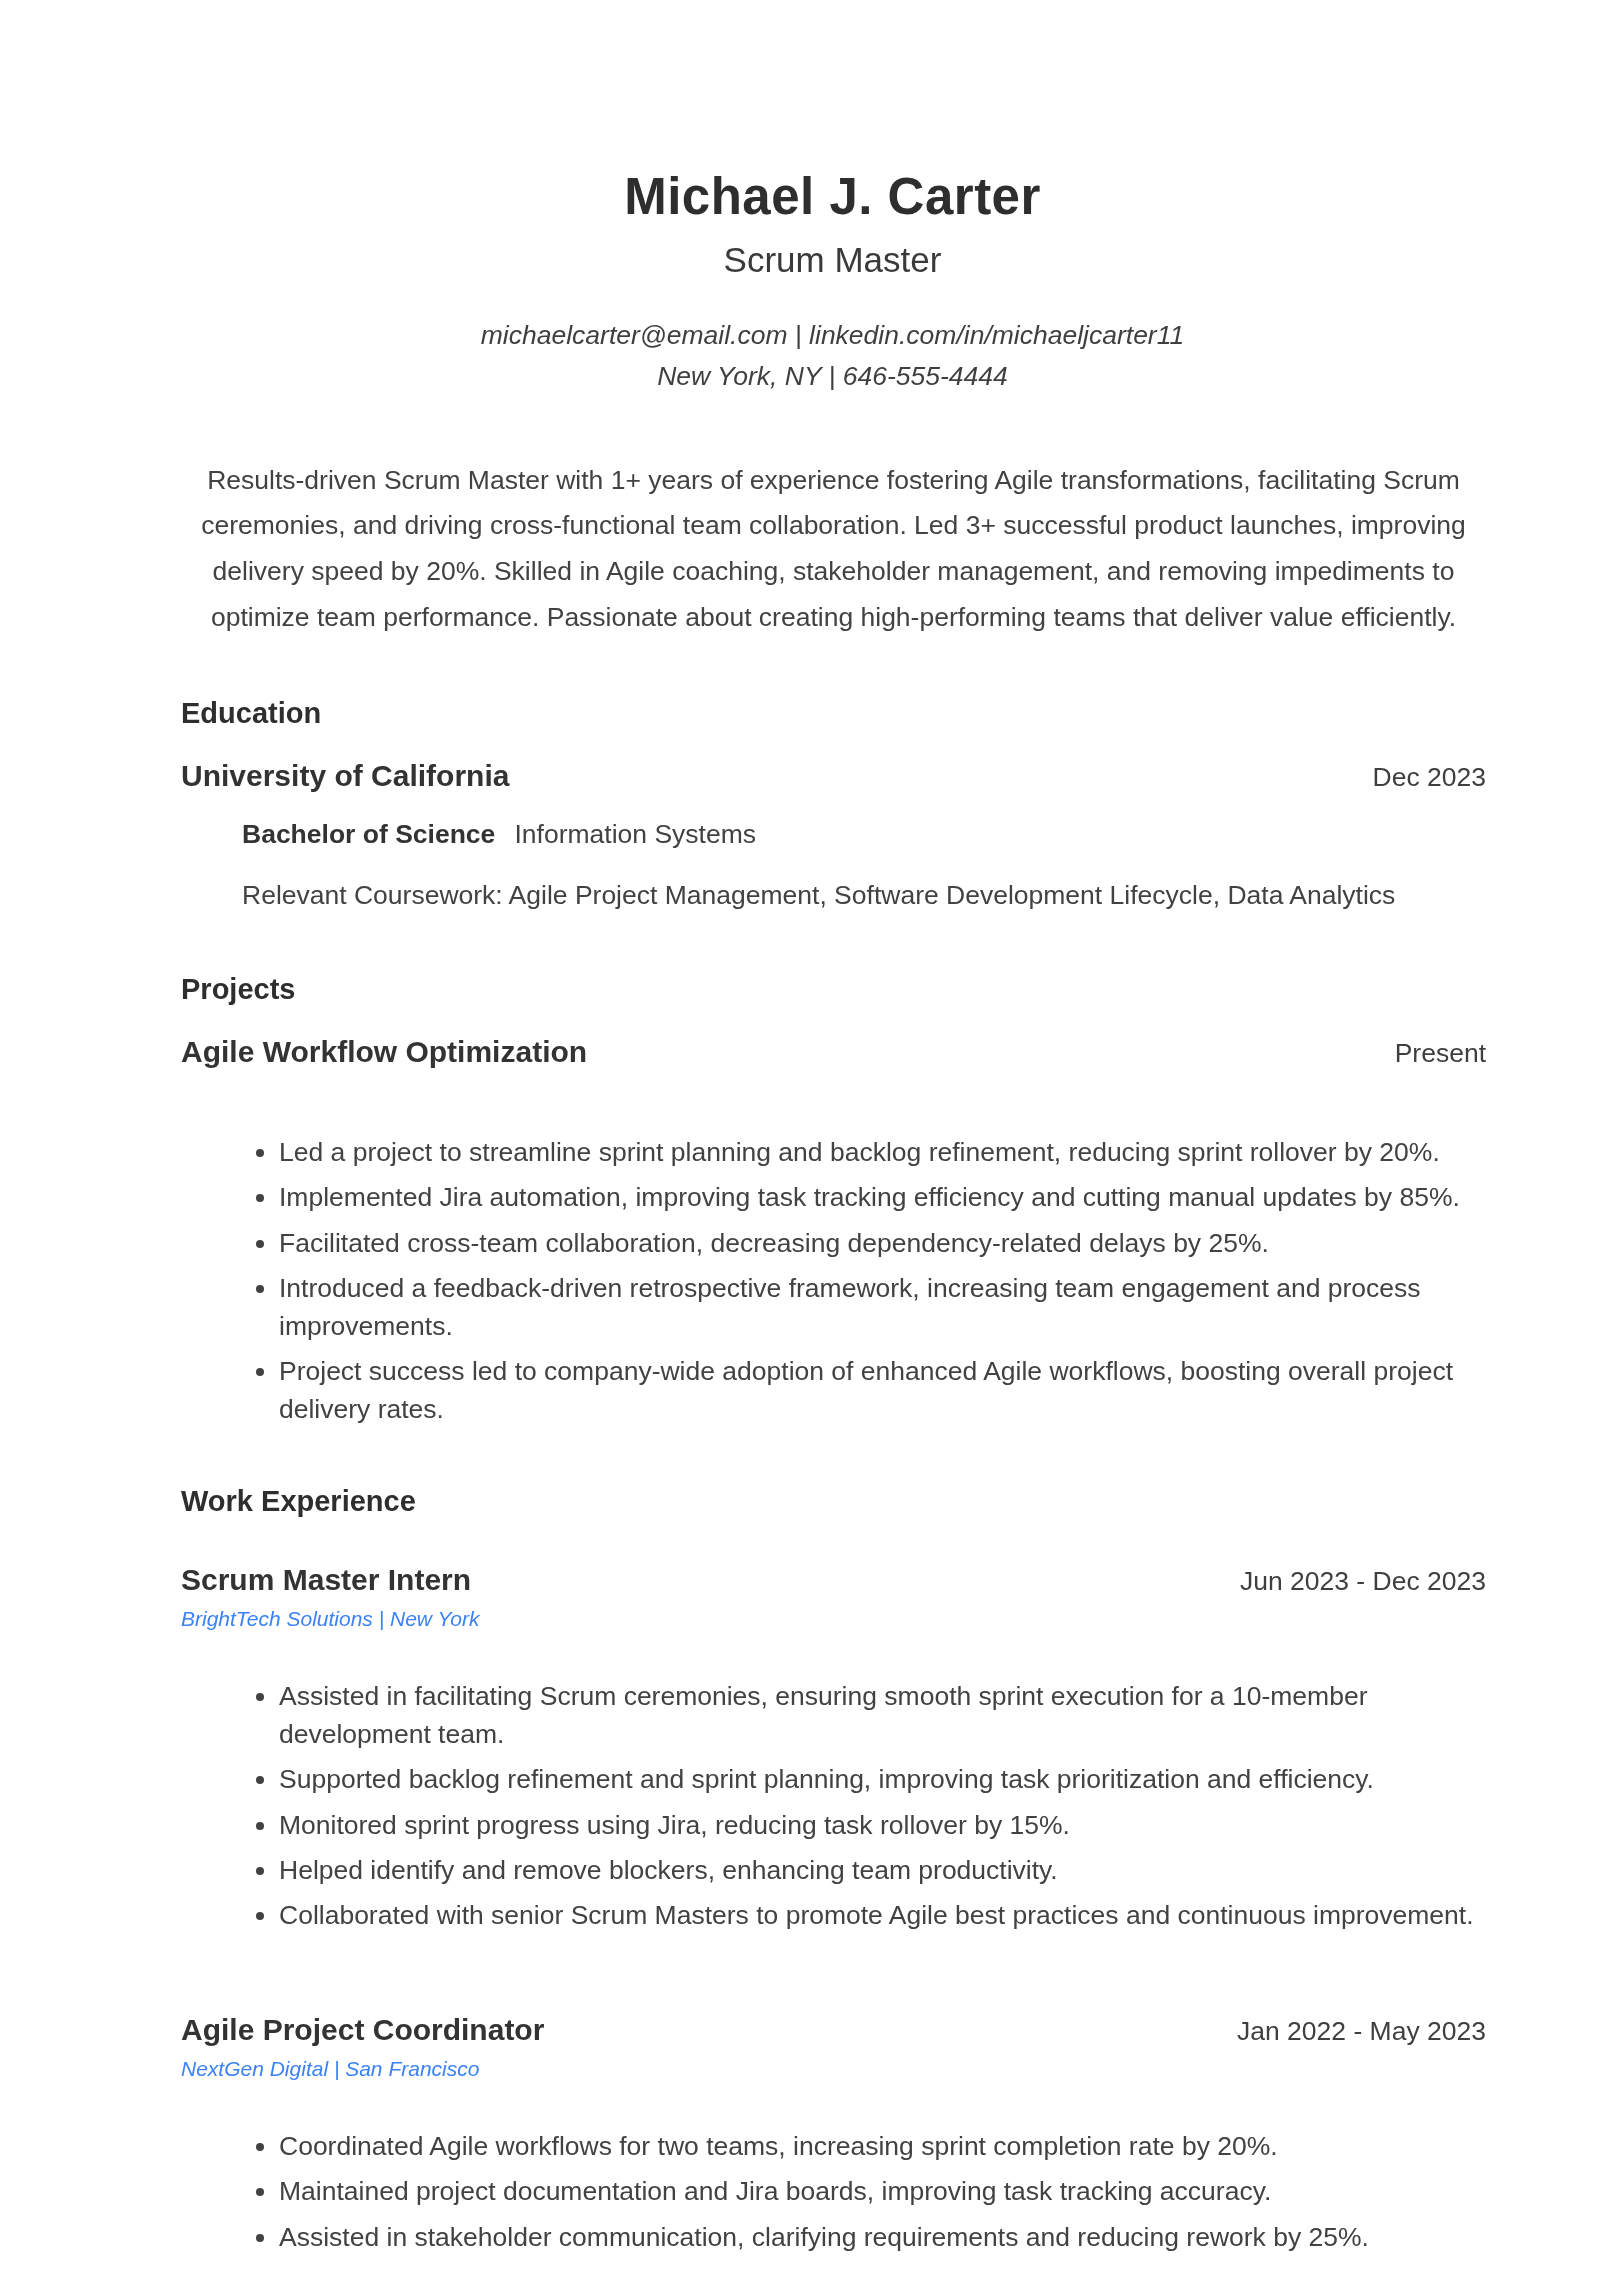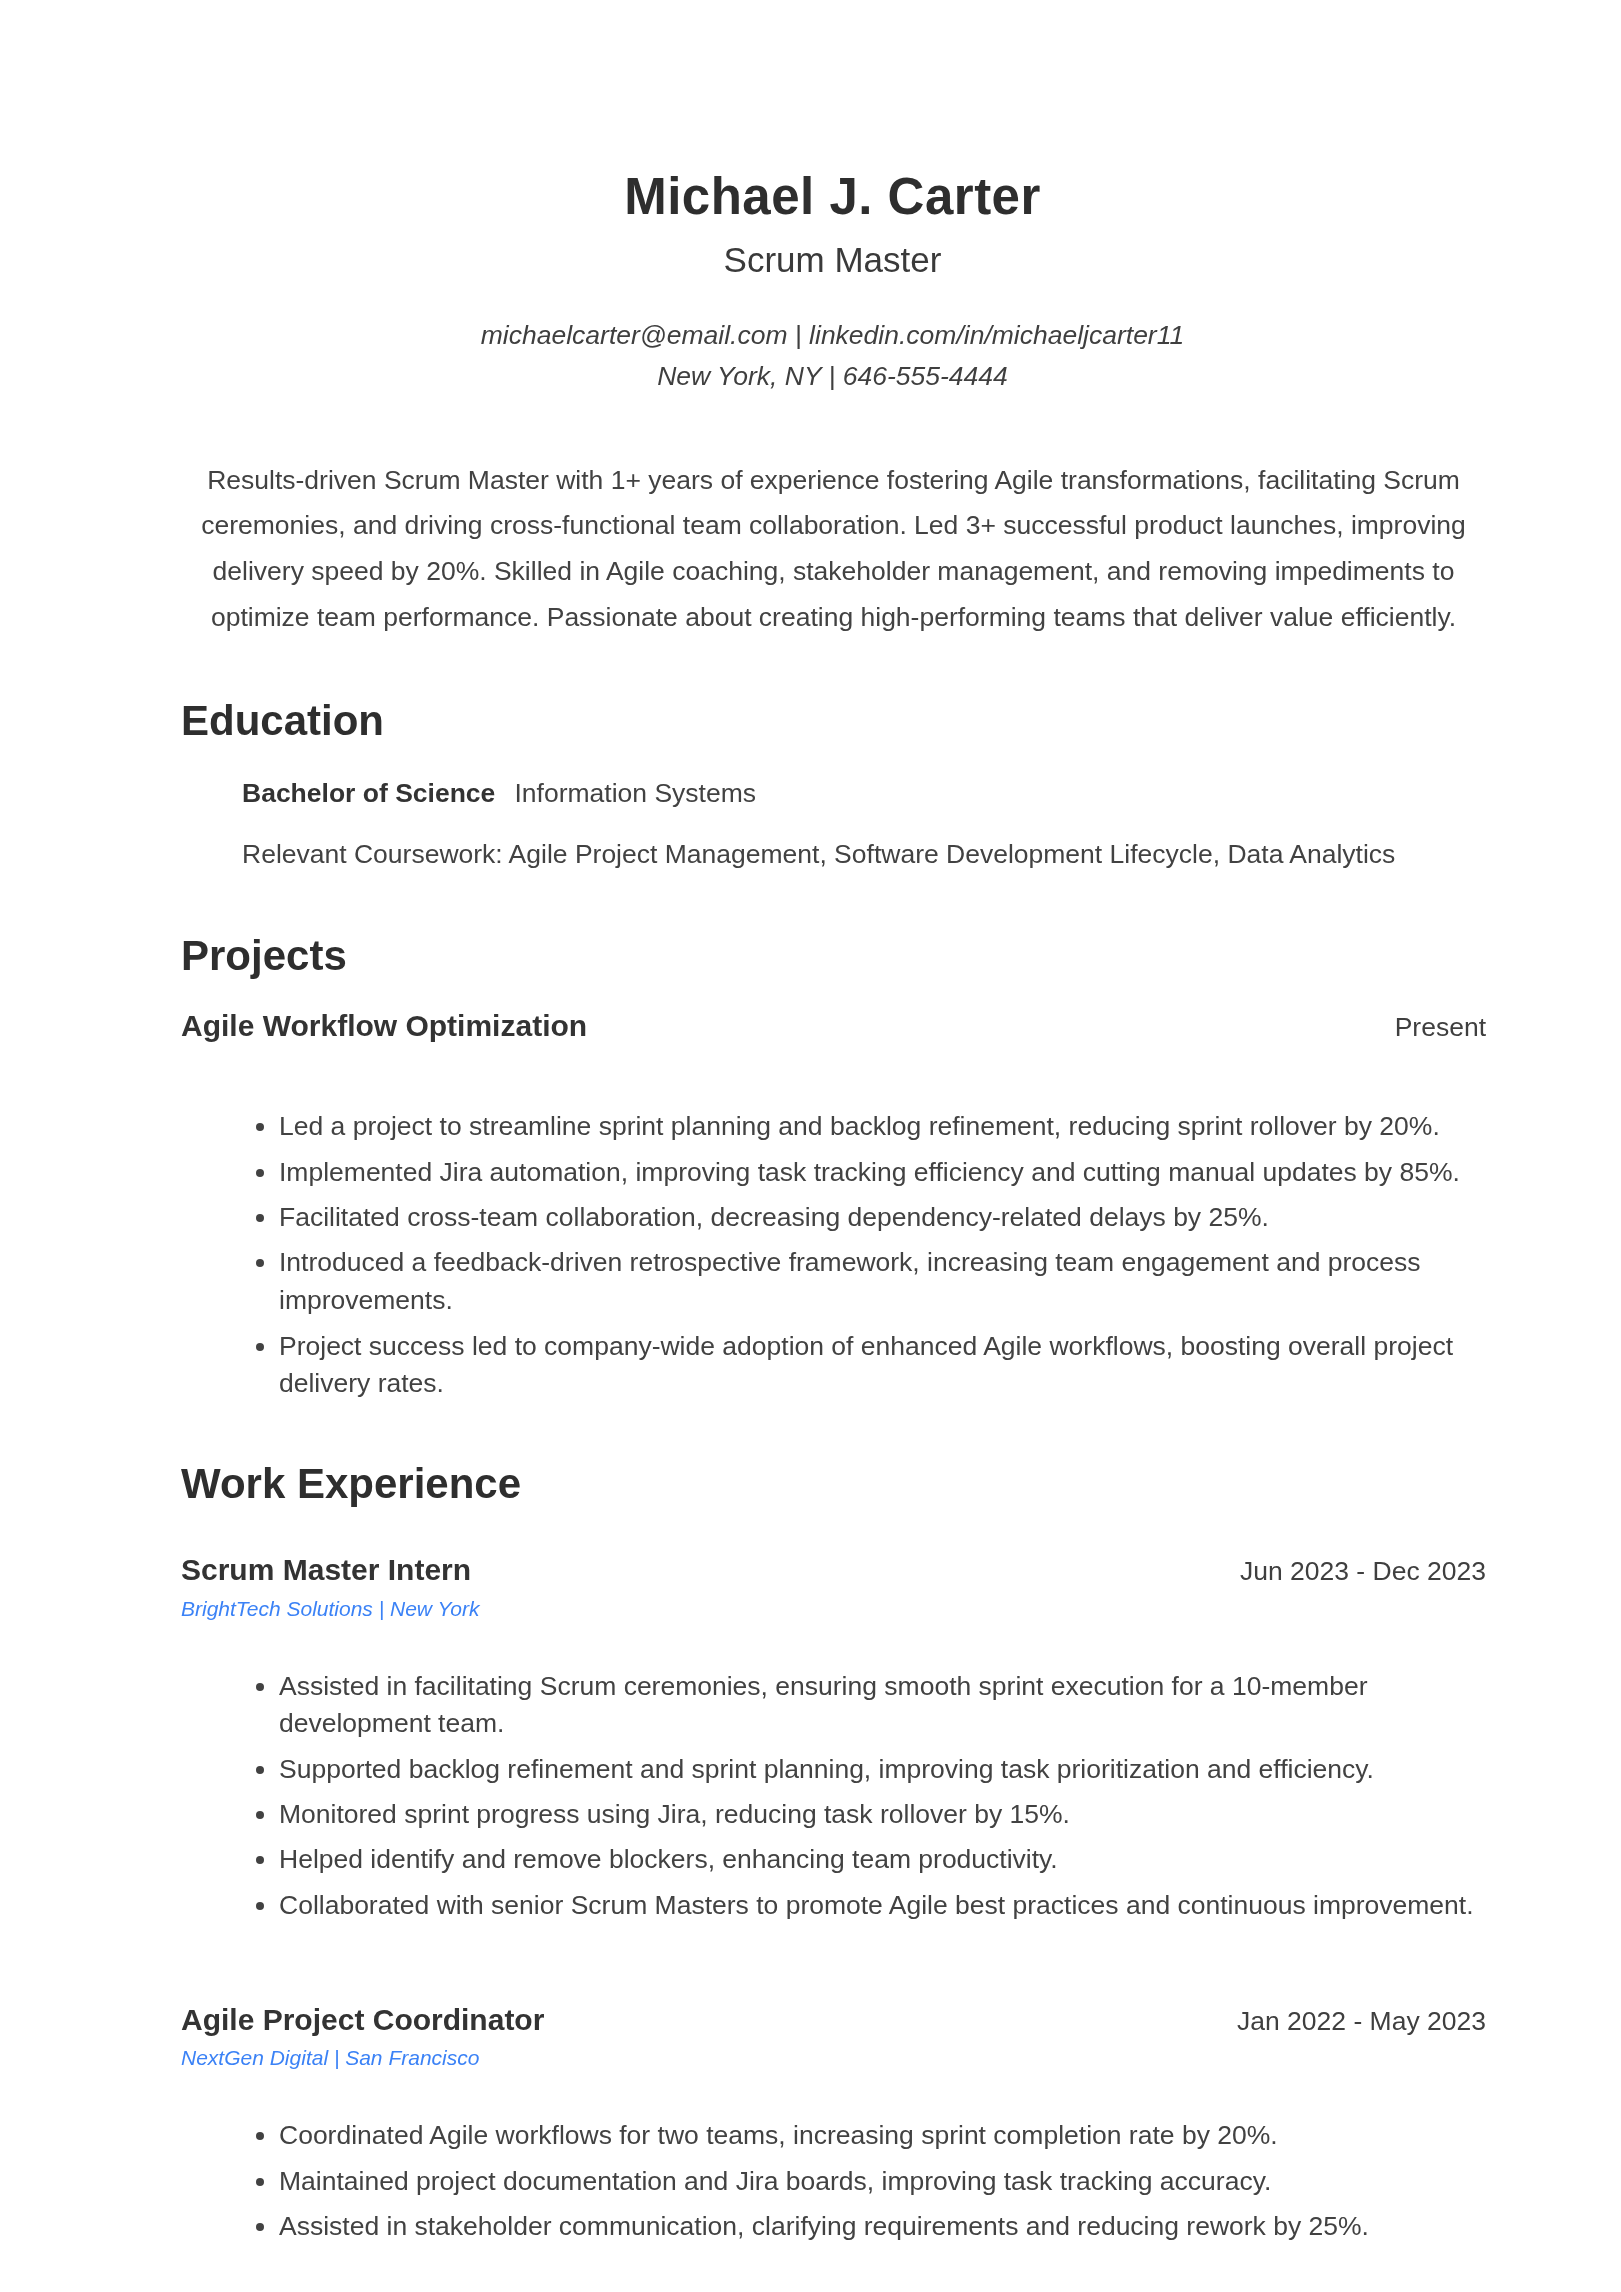--- a/index.html
+++ b/index.html
@@ -44,21 +44,21 @@
   
   .summary {
     margin-top: 61px;
     font-size: 26.5px;
     line-height: 1.72;
     color: #424242;
     text-align: center;
   }
   
   .section-heading {
-    font-size: 42px;
+    font-size: 29px;
     font-weight: 700;
     color: #2e2e2e;
     margin-top: 57px;
     margin-bottom: 29px;
   }
   .title-row {
     display: flex;
     justify-content: space-between;
     align-items: baseline;
   }
@@ -118,20 +118,24 @@
     <div class="contact-line">michaelcarter@email.com | linkedin.com/in/michaeljcarter11</div>
     <div class="contact-line">New York, NY | 646-555-4444</div>
   </header>
 
   <div class="content">
 
     <p class="summary">Results-driven Scrum Master with 1+ years of experience fostering Agile transformations, facilitating Scrum ceremonies, and driving cross-functional team collaboration. Led 3+ successful product launches, improving delivery speed by 20%. Skilled in Agile coaching, stakeholder management, and removing impediments to optimize team performance. Passionate about creating high-performing teams that deliver value efficiently.</p>
 
     <section>
       <h2 class="section-heading">Education</h2>
+      <div class="title-row">
+        <h3 class="item-title">University of California</h3>
+        <span class="item-date">Dec 2023</span>
+      </div>
       <div class="edu-detail">
         <span class="degree-bold">Bachelor of Science</span>
         <span>Information Systems</span>
       </div>
       <div class="edu-detail">Relevant Coursework: Agile Project Management, Software Development Lifecycle, Data Analytics</div>
     </section>
 
     <section class="projects-block">
       <h2 class="section-heading">Projects</h2>
       <div class="project-block">

